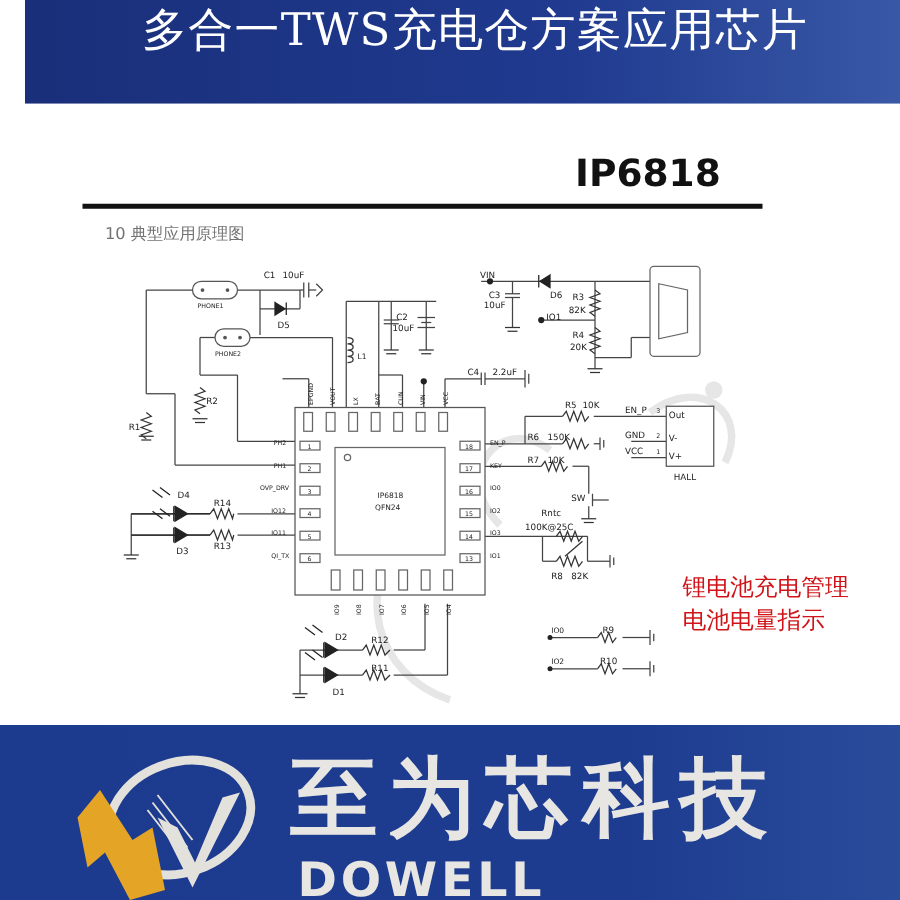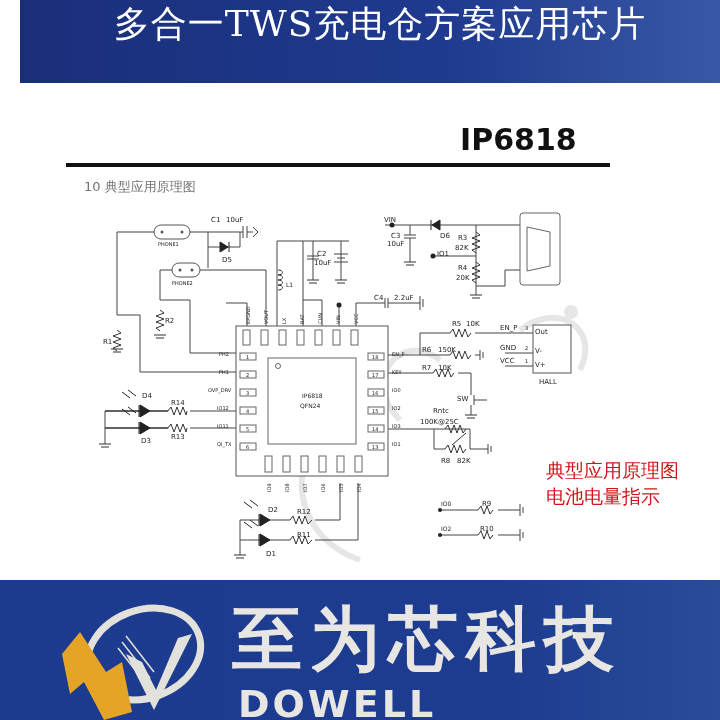--- a/index.html
+++ b/index.html
@@ -382,21 +382,21 @@
     <text transform="translate(271,492) rotate(-90)">IO9</text>
     <text transform="translate(289,492) rotate(-90)">IO8</text>
     <text transform="translate(307,492) rotate(-90)">IO7</text>
     <text transform="translate(325,492) rotate(-90)">IO6</text>
     <text transform="translate(343,492) rotate(-90)">IO5</text>
     <text transform="translate(361,492) rotate(-90)">IO4</text>
   </g>
 </svg>
 
 <div class="features">
-  <div>典型应用原理图</div>
+  <div>锂电池充电管理</div>
   <div>电池电量指示</div>
 </div>
 
 <div class="bottom-banner"></div>
 <svg class="logo" viewBox="0 0 170 128">
   <ellipse cx="100" cy="62" rx="58" ry="44" fill="none" stroke="#e3e1dc" stroke-width="7" transform="rotate(-20 100 62)"></ellipse>
   <path d="M18 62 L36 40 L62 80 L78 70 L88 120 L60 128 L40 90 L26 102 Z" fill="#e4a526"></path>
   <path d="M82 62 L110 118 L148 42 L134 46 L112 98 L98 70 Z" fill="#e3e1dc"></path>
   <g stroke="#e3e1dc" stroke-width="1.5">
     <line x1="82" y1="44" x2="110" y2="80"></line>

